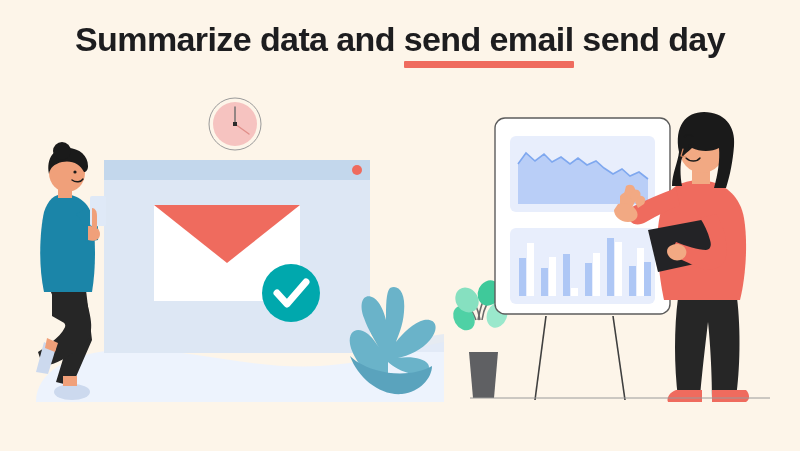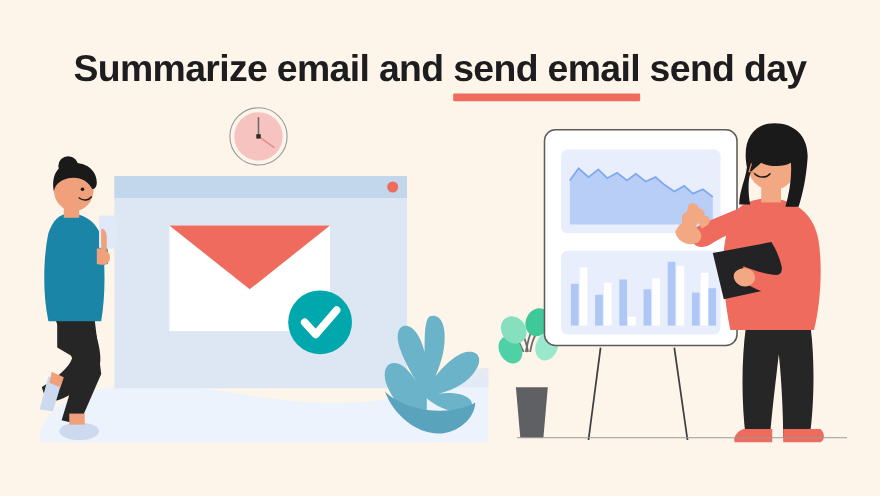--- a/index.html
+++ b/index.html
@@ -27,40 +27,39 @@
     font-weight: bold;
     font-size: 34px;
     letter-spacing: -0.6px;
     color: #1d1d1f;
     white-space: nowrap;
   }
   #headline .hl {
     position: relative;
     display: inline-block;
     padding-bottom: 2px;
-    margin-top: 24px;
   }
   #headline .hl .rule {
     position: absolute;
     left: 0;
     right: 0;
     bottom: -7px;
     height: 7px;
     background: #ef6b5e;
     border-radius: 1px;
   }
   .scene { position: absolute; left: 0; top: 0; width: 800px; height: 451px; }
 </style>
 </head>
 <body>
 
 <div id="stage">
 
   <div id="headline">
-    <span>Summarize email and </span><span class="hl"><span>send email</span><span class="rule"></span></span><span> send day</span>
+    <span>Summarize data and </span><span class="hl"><span>send email</span><span class="rule"></span></span><span> send day</span>
   </div>
 
   <svg class="scene" viewBox="0 0 800 451" xmlns="http://www.w3.org/2000/svg">
 
     <g>
       <path d="M36 402 C 36 372, 70 352, 120 350 C 190 347, 250 370, 320 366 C 372 363, 410 348, 444 342 L 444 402 Z" fill="#edf3fd"></path>
       <path d="M300 352 C 350 352, 400 340, 444 334 L 444 352 Z" fill="#dde7f4" opacity="0.75"></path>
     </g>
 
     <g>

